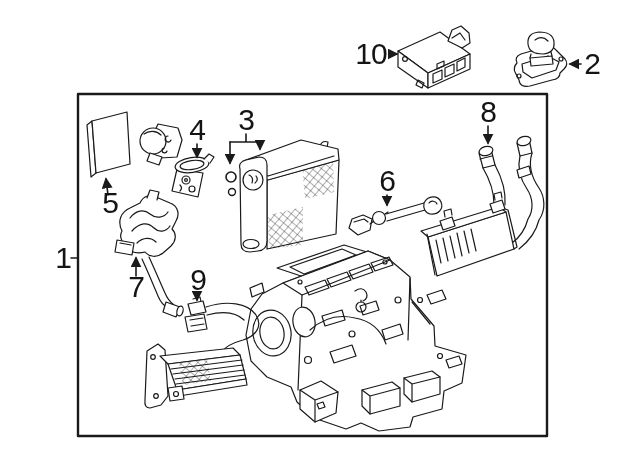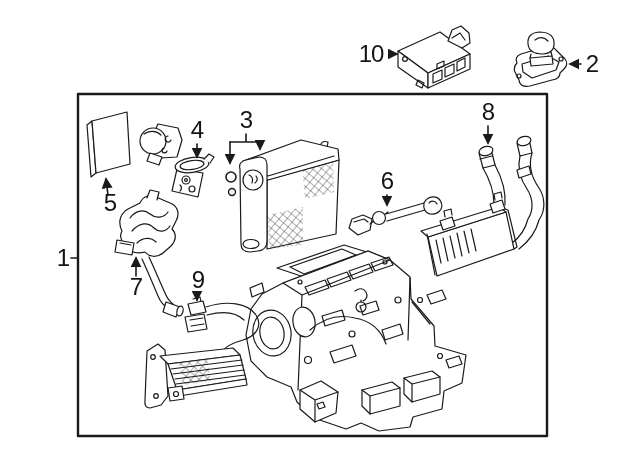--- a/index.html
+++ b/index.html
@@ -1,19 +1,19 @@
 <!DOCTYPE html>
 <html><head>
 <meta charset="utf-8">
 <style>
   html,body{margin:0;padding:0;background:#ffffff;}
   #stage{position:relative;width:640px;height:471px;background:#ffffff;overflow:hidden;
          font-family:"Liberation Sans",sans-serif;}
   #art{position:absolute;left:0;top:0;}
-  .callout{position:absolute;transform:translate(-50%,-50%);font-size:24px;line-height:1;
+  .callout{position:absolute;transform:translate(-50%,-50%);font-size:30px;line-height:1;
            color:#141414;font-weight:400;letter-spacing:-1px;white-space:nowrap;
            font-family:"Liberation Sans",sans-serif;}
 </style>
 </head>
 <body>
 
 <div id="stage">
 
 <svg id="art" width="640" height="471" viewBox="0 0 640 471" fill="none" stroke="#1a1a1a" stroke-width="1.2" stroke-linejoin="round" stroke-linecap="round">
   <defs>

